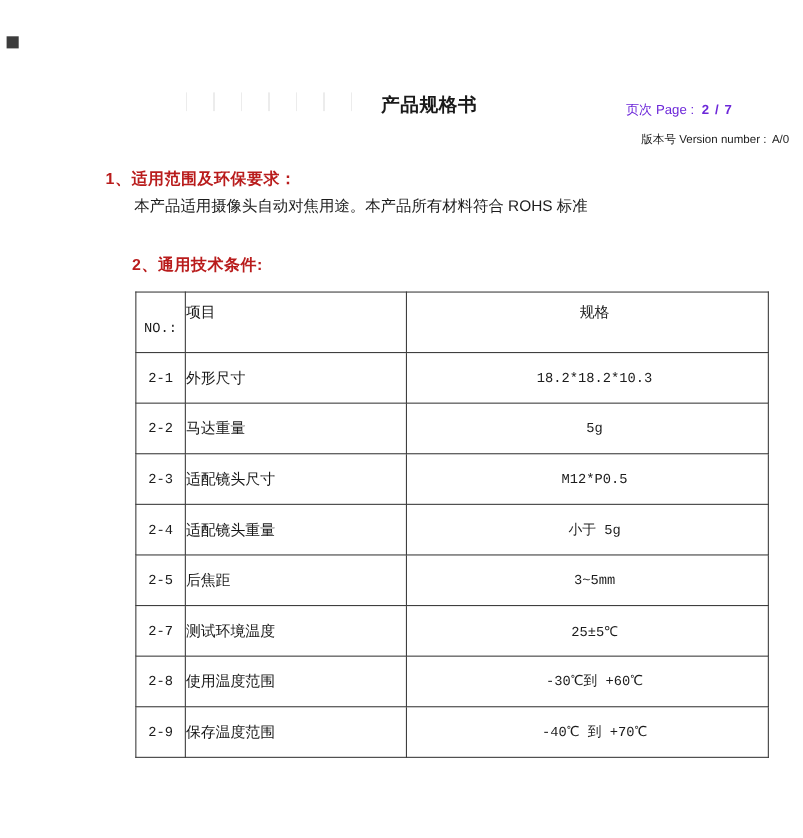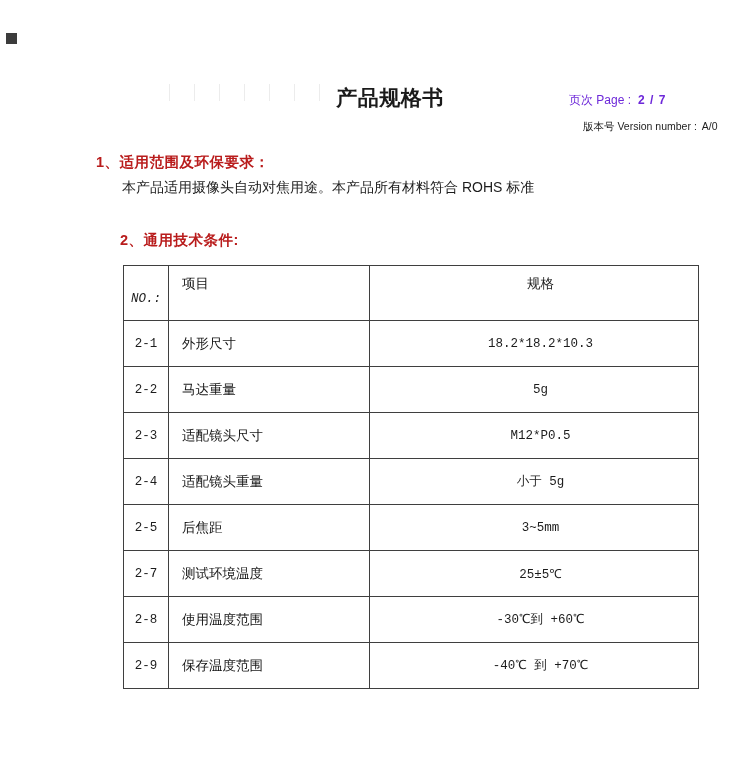--- a/index.html
+++ b/index.html
@@ -20,21 +20,21 @@
 
   .ghost-ticks {
     position: absolute; left: 169px; top: 84px;
     width: 174px; height: 17px;
     background: repeating-linear-gradient(to right, #ececec 0 1px, transparent 1px 25px);
   }
 
   .title {
     position: absolute; left: 300px; top: 84px; width: 180px;
     text-align: center;
-    font-size: 21px; font-weight: 600; color: #1a1a1a;
+    font-size: 17px; font-weight: 600; color: #1a1a1a;
     letter-spacing: 0.5px;
   }
 
   .page-info {
     position: absolute; left: 569px; top: 92px;
     font-size: 12px; color: #6d28d9; white-space: nowrap;
   }
   .page-info .pv { font-weight: 700; margin-left: 7px; letter-spacing: 1px; }
 
   .version-info {
@@ -66,23 +66,23 @@
     overflow: hidden;
   }
   .spec-table thead th { height: 55px; font-weight: 400; }
   .spec-table tbody td { height: 46px; vertical-align: middle; }
 
   .c-no {
     width: 45px; text-align: center;
     font-family: "Liberation Mono", "DejaVu Sans Mono", monospace;
     font-size: 12.5px; color: #1c1c1c;
   }
-  thead .c-no { vertical-align: middle; padding-top: 12px; font-style: italic; }
+  thead .c-no { vertical-align: middle; padding-top: 12px; }
   .c-item {
-    width: 201px; text-align: left; padding-left: 13px;
+    width: 201px; text-align: left; 
     font-size: 13.5px; color: #161616;
   }
   .c-spec {
     width: 329px; text-align: center; padding-left: 13px;
     font-family: "Liberation Mono", "DejaVu Sans Mono", monospace;
     font-size: 12.5px; color: #1c1c1c;
   }
   thead .c-item, thead .c-spec { vertical-align: top; padding-top: 9px; font-size: 13.5px; font-family: "Liberation Sans", "DejaVu Sans", sans-serif; }
 </style>
 </head>

